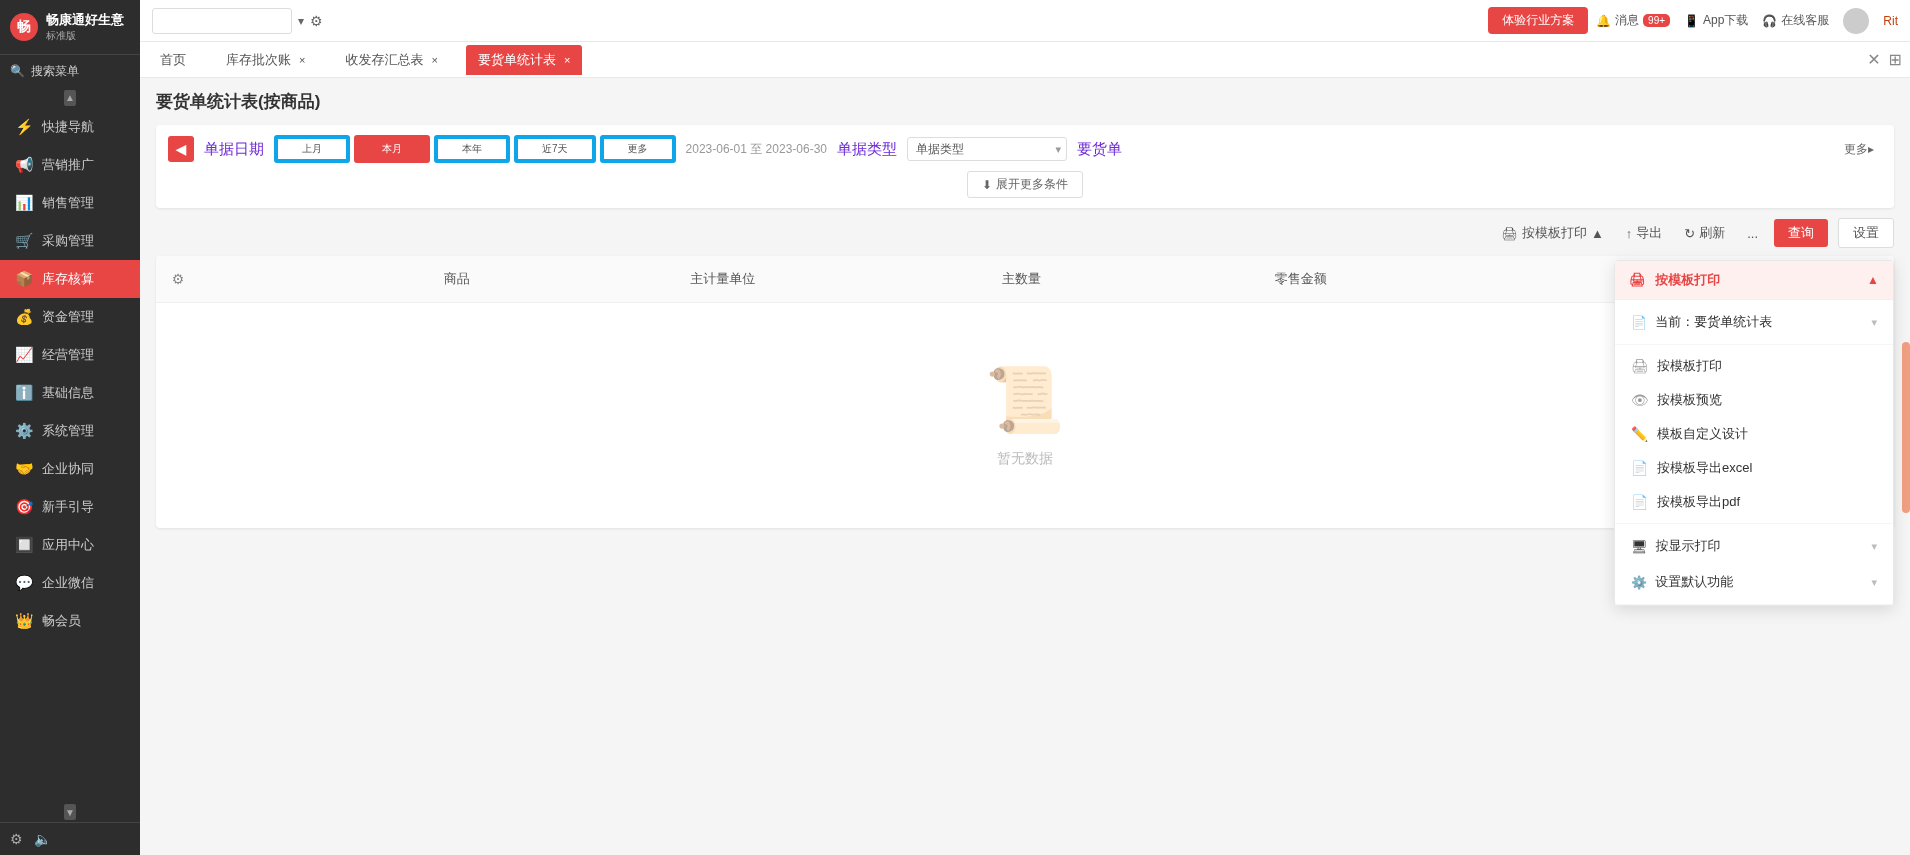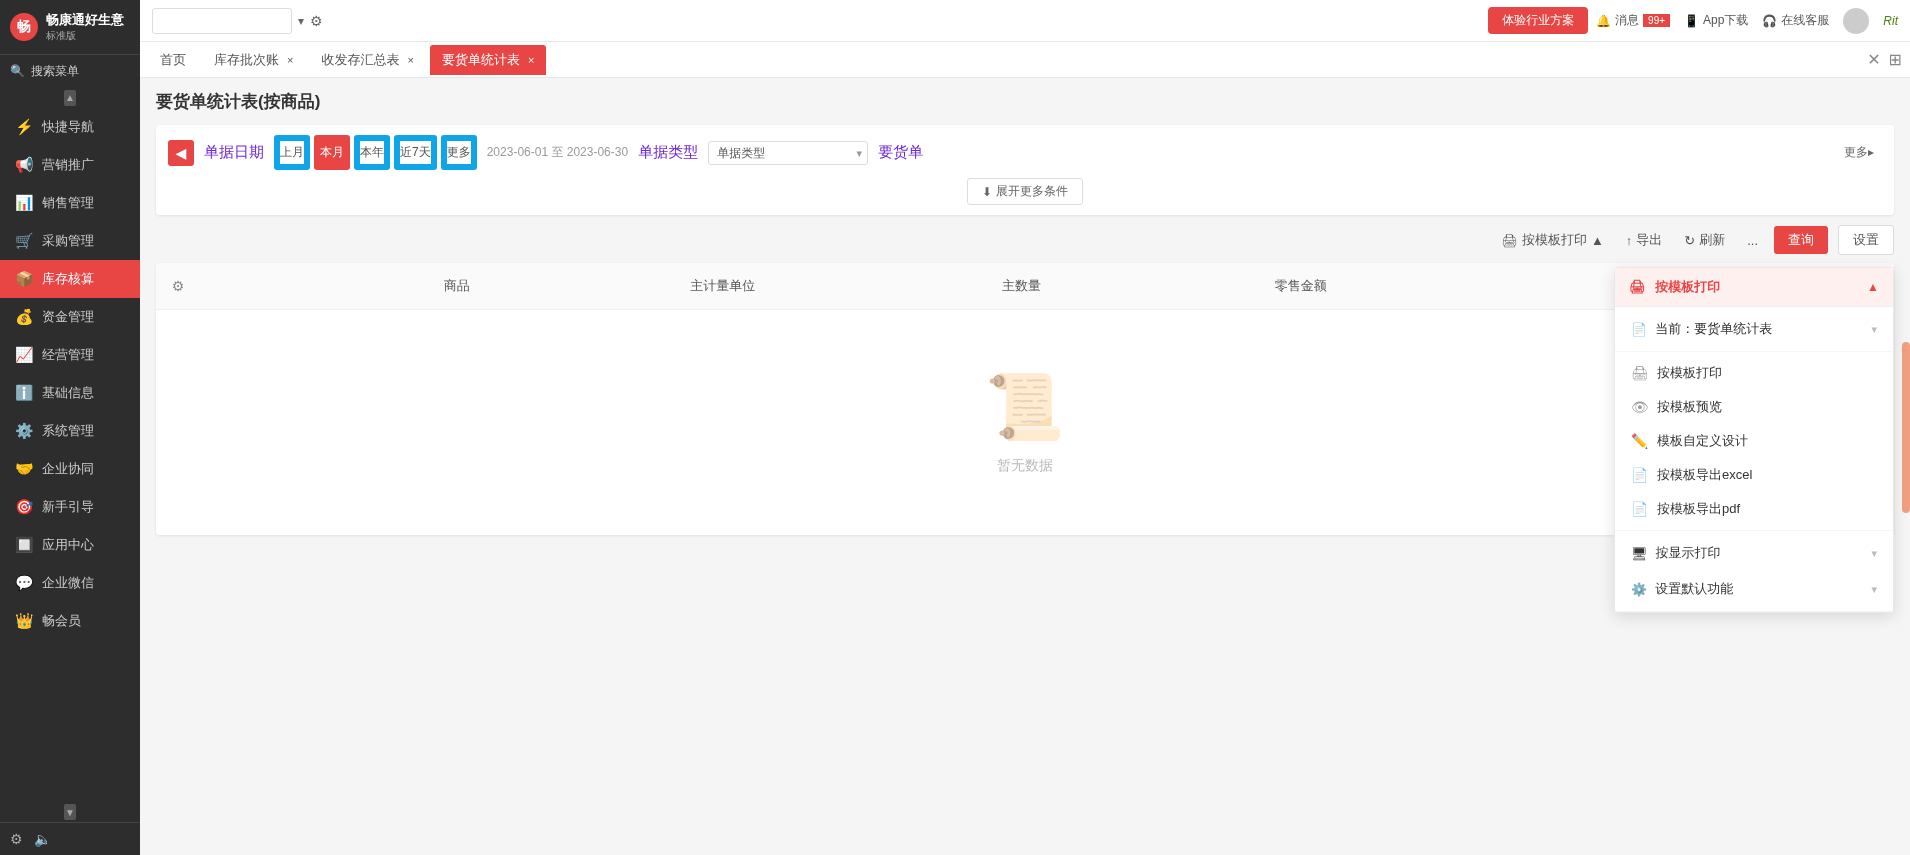--- a/index.html
+++ b/index.html
@@ -103,40 +103,40 @@
       cursor: pointer;
     }
     .topbar-right {
       display: flex; align-items: center; gap: 14px;
       color: #555; font-size: 12px;
     }
     .topbar-right-item { display: flex; align-items: center; gap: 4px; cursor: pointer; }
     .badge {
       background: #e84545;
       color: #fff;
-      border-radius: 0;
+      border-radius: 5px;
       padding: 1px 5px;
       font-size: 10px;
     }
     .avatar {
       width: 26px; height: 26px;
       border-radius: 50%;
       background: #ccc;
     }
-    .user-name { color: #4d7c0f; font-style: italic; }
+    .user-name { color: #c2410c; }
 
     
     .tabs {
       background: #fff;
       height: 36px;
       display: flex;
       align-items: center;
       padding: 0 8px;
       border-bottom: 1px solid #e8e8e8;
-      gap: 4px;
+      gap: 16px;
     }
     .tab {
       display: flex; align-items: center; gap: 4px;
       padding: 6px 12px;
       font-size: 13px;
       cursor: pointer;
       color: #555;
       border-radius: 3px 3px 0 0;
       white-space: nowrap;
     }
@@ -185,25 +185,25 @@
       border: none;
       border-radius: 3px;
       cursor: pointer;
       display: flex; align-items: center; justify-content: center;
       font-size: 14px;
       flex-shrink: 0;
     }
     .filter-label { color: #6d28d9; font-size: 15px; white-space: nowrap; }
     .date-buttons { display: flex; gap: 4px; align-items: center; }
     .date-btn {
-      padding: 3px 0;
-      border: 6px solid #0ea5e9;
+      padding: 3px 24px;
+      border: 4px solid #0ea5e9;
       border-radius: 3px;
       background: #fff;
-      font-size: 12px;
+      font-size: 10px;
       cursor: pointer;
       color: #555;
     }
     .date-btn.active {
       background: #e84545;
       color: #fff;
       border-color: #e84545;
     }
     .date-range { font-size: 12px; color: #999; }
     .filter-select {

